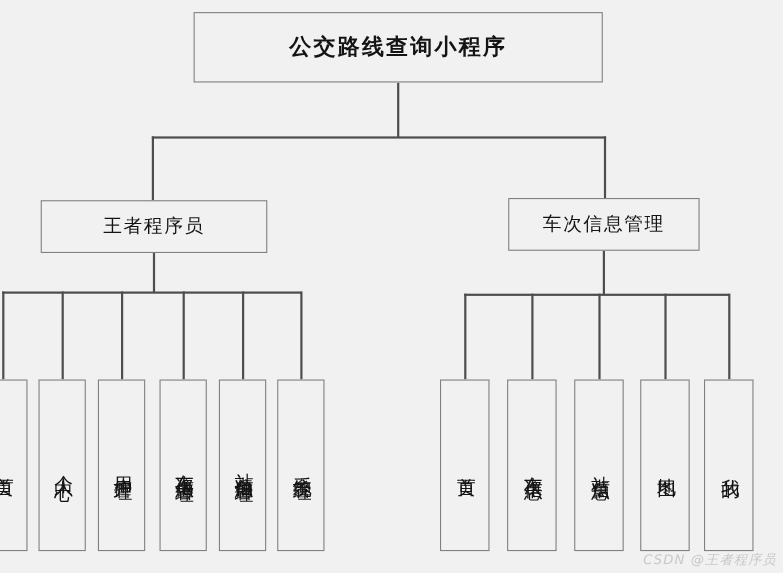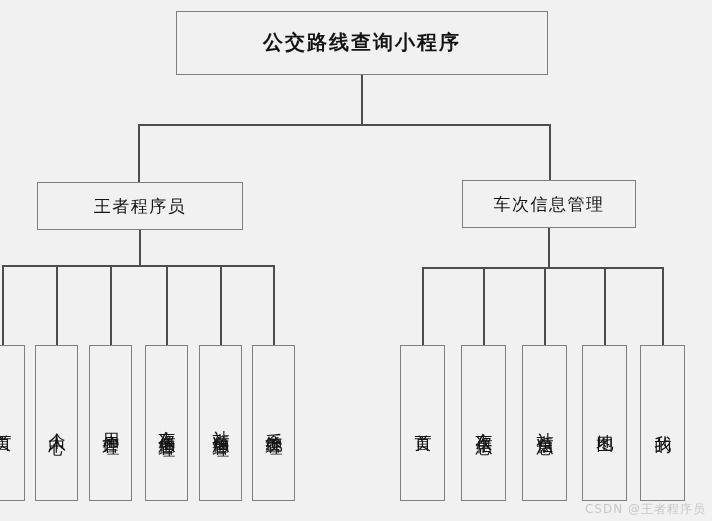--- a/index.html
+++ b/index.html
@@ -99,20 +99,21 @@
   
   #watermark {
     position: absolute;
     right: 6px;
     bottom: 3px;
     font-size: 12px;
     color: #c8c8c8;
     letter-spacing: 1px;
     white-space: nowrap;
     user-select: none;
+    font-style: italic;
   }
 </style>
 </head>
 <body>
 
 <div id="diagram">
 
   <div class="line v" style="left:361px; top:75px; height:50px;"></div>
 
   <div class="line h" style="left:138px; top:124px; width:413px;"></div>

